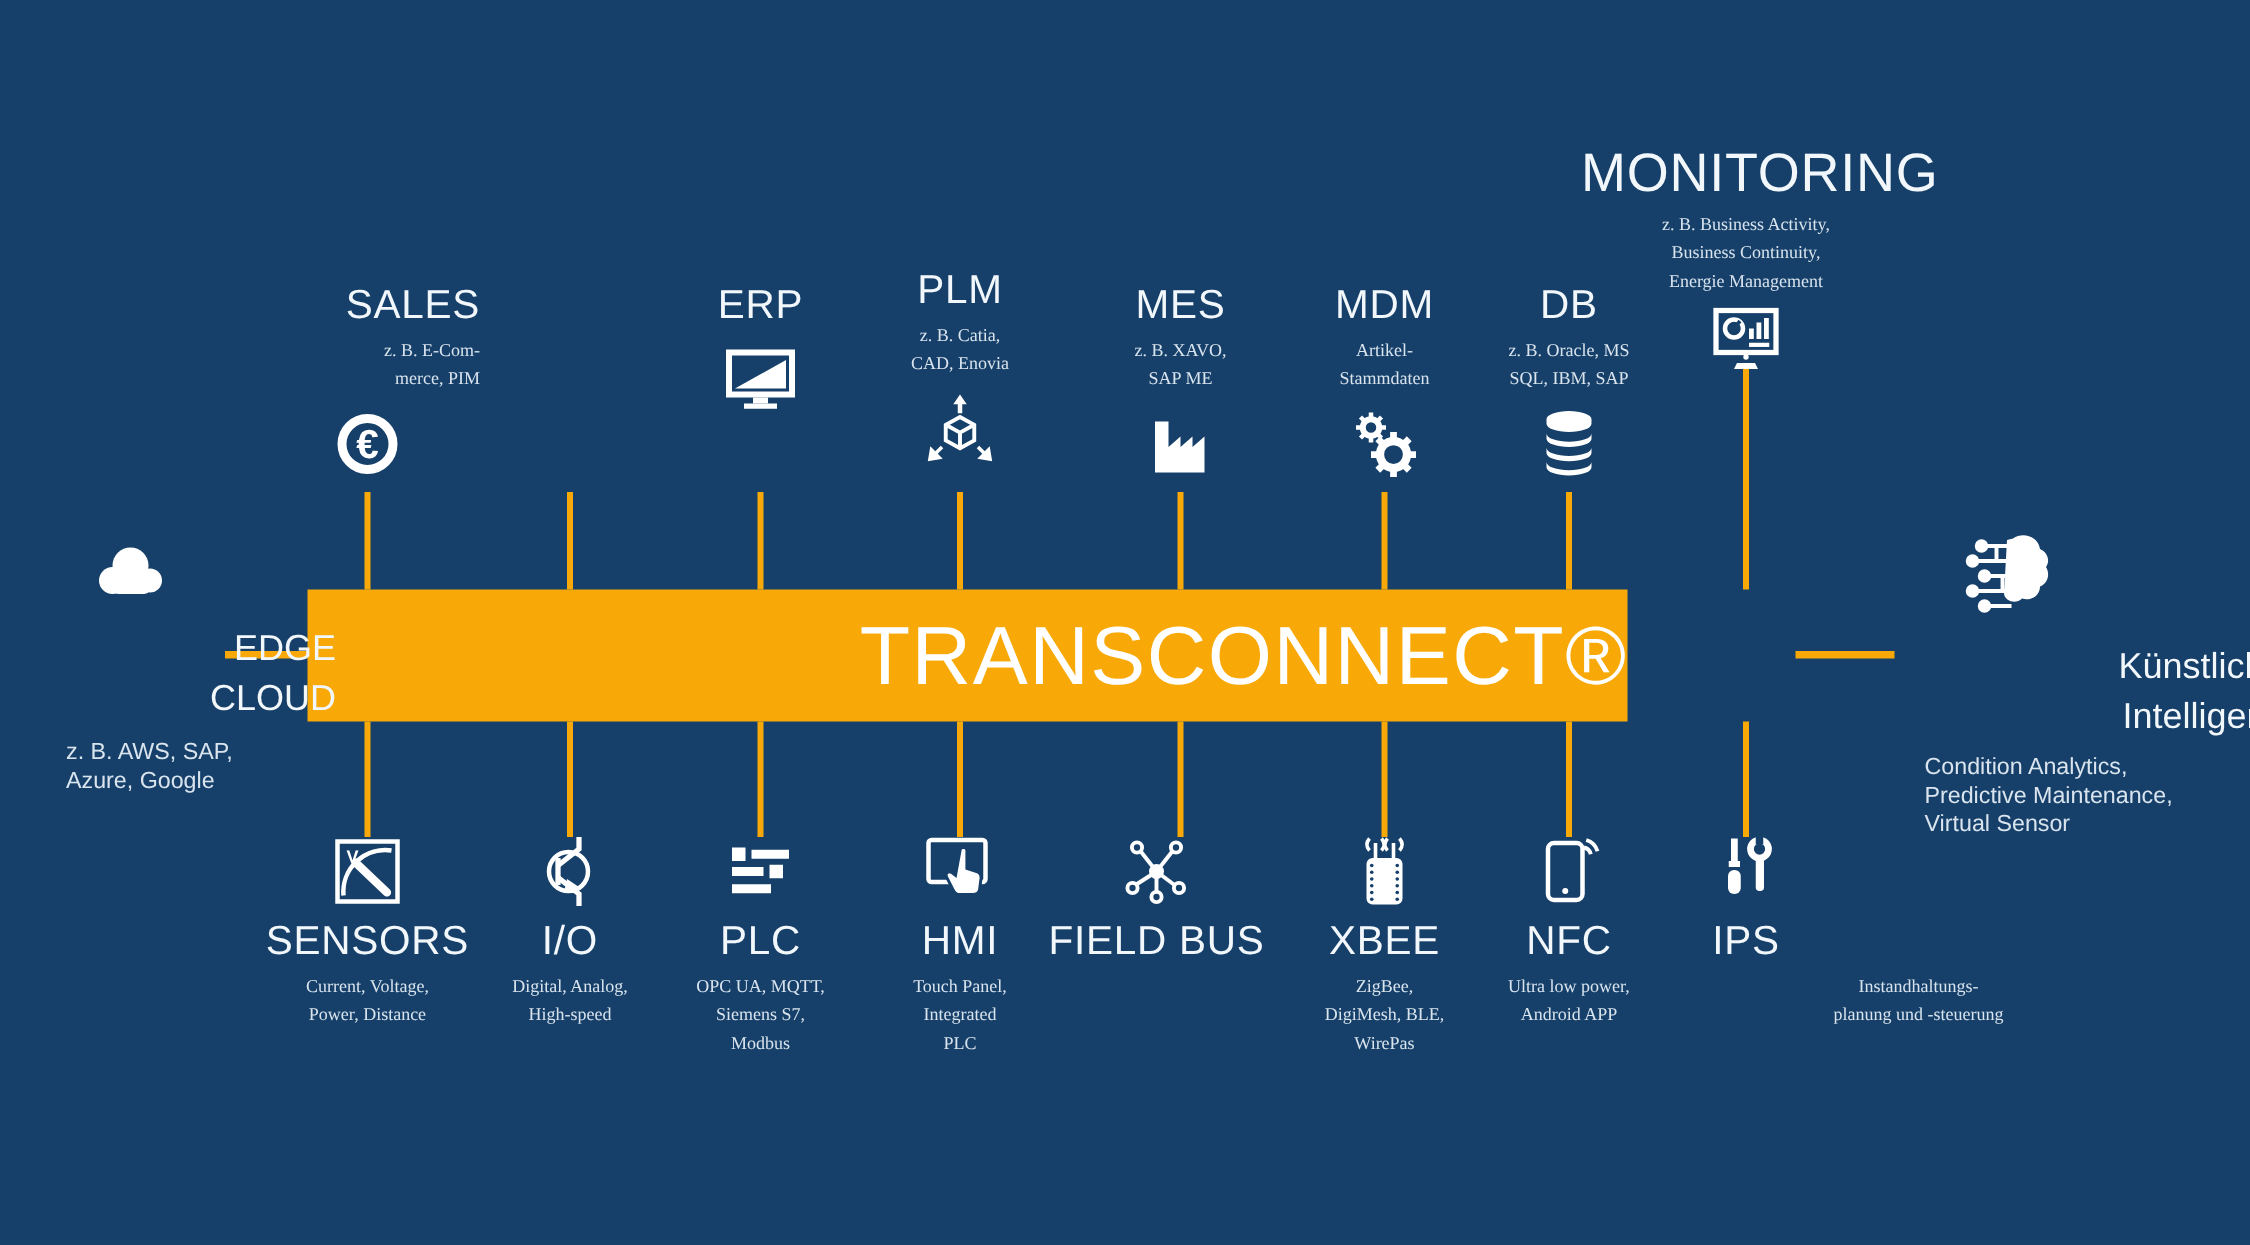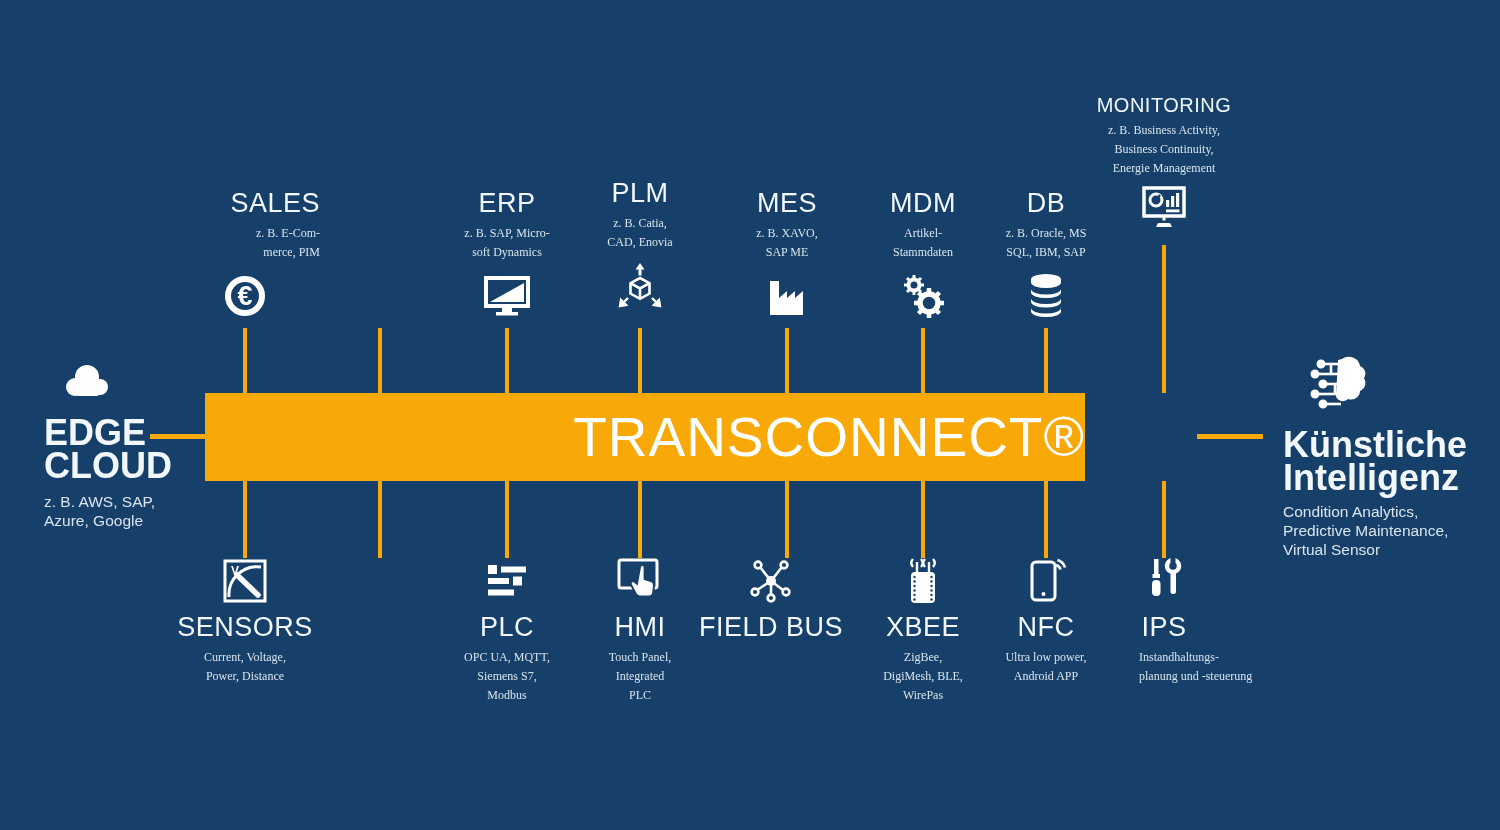--- a/index.html
+++ b/index.html
@@ -14,30 +14,30 @@
     position:relative;width:1500px;height:830px;background:var(--bg);
     font-family:"Liberation Sans", sans-serif;overflow:hidden;
   }
   .col{position:absolute;width:150px;text-align:center;}
   .col .title{color:var(--title);font-size:27px;font-weight:400;letter-spacing:.5px;white-space:pre-line;}
   .col .sub{color:var(--sub);font-size:12px;line-height:19px;margin-top:5px;white-space:pre-line;font-family:Liberation Serif, serif;}
   .col .icon{height:50px;margin-top:9px;display:flex;align-items:center;justify-content:center;}
   .col-bottom .icon{margin-top:0;}
   .col-bottom .title{margin-top:6px;}
   .col-mon{width:220px;}
-  .col-ips .sub{width:220px;text-align:left;margin-left:50px;}
+  .col-ips .sub{width:220px;text-align:center;margin-left:80px;}
   .vline{position:absolute;width:4px;background:var(--accent);}
   .hline{position:absolute;height:5px;background:var(--accent);}
   #bar{
     position:absolute;left:205px;top:393px;width:880px;height:88px;
     background:var(--accent);color:#FFFFFF;text-align:right;line-height:88px;
     font-size:55px;font-weight:400;letter-spacing:1px;
   }
   .side-node{position:absolute;text-align:left;}
-  .side-node .title{color:var(--title);font-size:36px;line-height:33px;font-weight:700;white-space:pre-line;}
+  .side-node .title{color:var(--title);font-size:24px;line-height:33px;font-weight:400;white-space:pre-line;text-align:right;}
   .side-node .sub{color:var(--sub);font-size:15.5px;line-height:19px;margin-top:10px;white-space:pre-line;}
   svg{display:block;}
 </style>
 </head>
 <body>
 
 <div id="canvas">
 
   <div class="vline" style="left:243px;top:328px;height:65px;"></div>
   <div class="vline" style="left:378px;top:328px;height:65px;"></div>
@@ -114,22 +114,20 @@
       <svg width="46" height="46" viewBox="0 0 46 46">
         <circle cx="23" cy="23" r="17" fill="none" stroke="#fff" stroke-width="6"></circle>
         <text x="23" y="32" font-size="27" font-weight="bold" fill="#fff" text-anchor="middle" font-family="Liberation Sans, sans-serif">€</text>
       </svg>
     </div>
   </div>
 
 
   <div class="col" style="left:432px;top:188px;">
     <div class="title">ERP</div>
-    <div class="sub">z. B. SAP, Micro-
-soft Dynamics</div>
     <div class="icon">
       <svg width="48" height="42" viewBox="0 0 48 42">
         <rect x="3" y="3" width="42" height="28" fill="none" stroke="#fff" stroke-width="4"></rect>
         <path d="M7 27 L41 8 L41 27 Z" fill="#fff"></path>
         <rect x="19" y="33" width="10" height="4" fill="#fff"></rect>
         <rect x="13" y="37" width="22" height="3.5" fill="#fff"></rect>
       </svg>
     </div>
   </div>
 
@@ -207,21 +205,21 @@
           <path d="M5 6.5 a15 5.5 0 0 1 30 0 v3 a15 5.5 0 0 1 -30 0 z"></path>
           <path d="M5 16 a15 5.5 0 0 0 30 0 v3.5 a15 5.5 0 0 1 -30 0 z"></path>
           <path d="M5 25.5 a15 5.5 0 0 0 30 0 v3.5 a15 5.5 0 0 1 -30 0 z"></path>
           <path d="M5 35 a15 5.5 0 0 0 30 0 v3.5 a15 5.5 0 0 1 -30 0 z"></path>
         </g>
       </svg>
     </div>
   </div>
 
   <div class="col col-mon" style="left:1054px;top:94px;">
-    <div class="title" style="font-size:20px;">MONITORING</div>
+    <div class="title" style="font-size:36px;">MONITORING</div>
     <div class="sub" style="margin-top:4px;">z. B. Business Activity,
 Business Continuity,
 Energie Management</div>
     <div class="icon" style="height:46px;margin-top:6px;">
       <svg width="46" height="44" viewBox="0 0 46 44">
         <rect x="3" y="3" width="40" height="28" fill="none" stroke="#fff" stroke-width="3.5"></rect>
         <circle cx="15" cy="15" r="6" fill="none" stroke="#fff" stroke-width="3"></circle>
         <line x1="15" y1="15" x2="19" y2="10" stroke="#164069" stroke-width="2.5"></line>
         <g fill="#fff">
           <rect x="25" y="15" width="3.2" height="7"></rect>
@@ -242,20 +240,36 @@
         <text x="9" y="17" font-size="12" font-weight="bold" fill="#fff" font-family="Liberation Sans, sans-serif">V</text>
         <path d="M7 39 A28 28 0 0 1 39 9" fill="none" stroke="#fff" stroke-width="3"></path>
         <line x1="15" y1="17" x2="36" y2="37" stroke="#fff" stroke-width="5.5" stroke-linecap="round"></line>
       </svg>
     </div>
     <div class="title">SENSORS</div>
     <div class="sub">Current, Voltage,
 Power, Distance</div>
   </div>
 
+  <div class="col col-bottom" style="left:305px;top:556px;">
+    <div class="icon">
+      <svg width="42" height="46" viewBox="0 0 42 46">
+        <circle cx="20" cy="23" r="13" fill="none" stroke="#fff" stroke-width="3"></circle>
+        <g stroke="#fff" stroke-width="3.5" fill="none">
+          <line x1="13" y1="14" x2="13" y2="32"></line>
+          <path d="M13 19 L27 8 V0"></path>
+          <path d="M13 27 L27 38 V46"></path>
+        </g>
+        <path d="M19 28 l9 6 -11 3 z" fill="#fff"></path>
+      </svg>
+    </div>
+    <div class="title">I/O</div>
+    <div class="sub">Digital, Analog,
+High-speed</div>
+  </div>
 
   <div class="col col-bottom" style="left:432px;top:556px;">
     <div class="icon">
       <svg width="40" height="34" viewBox="0 0 40 34">
         <g fill="#fff">
           <rect x="1" y="1" width="9" height="9"></rect>
           <rect x="14" y="2.5" width="25" height="6"></rect>
           <rect x="1" y="14" width="21" height="6"></rect>
           <rect x="26" y="12.5" width="9" height="9"></rect>
           <rect x="1" y="25.5" width="26" height="6"></rect>

